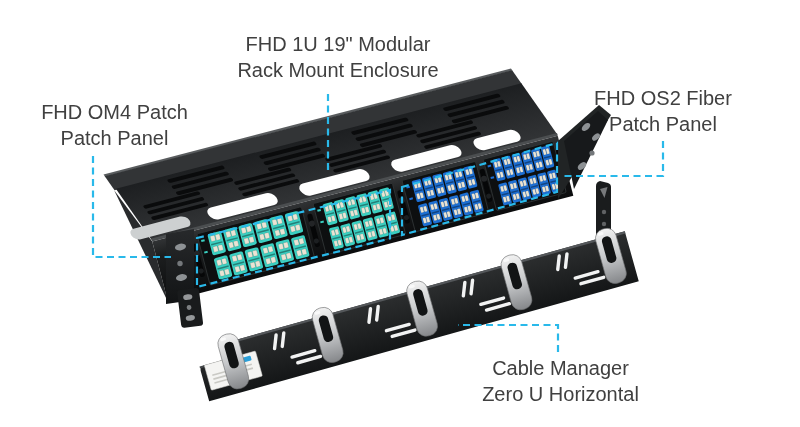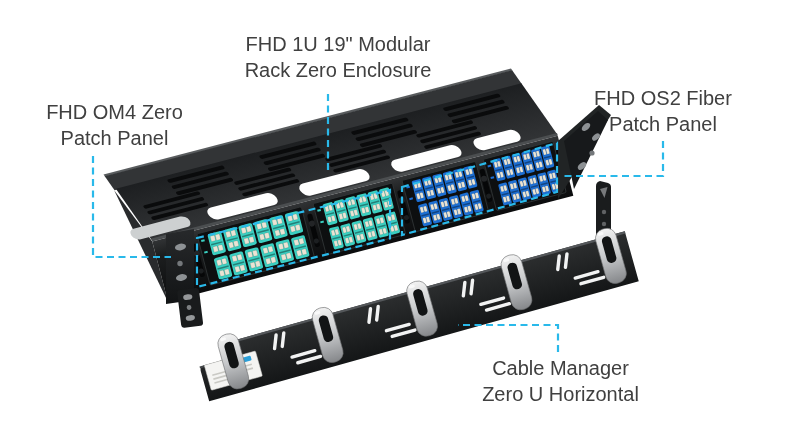--- a/index.html
+++ b/index.html
@@ -259,24 +259,24 @@
     <path d="M197,238 L390,190 L390,238.5 L197,287 Z"></path>
     <path d="M402,187 L557,143 L557,192 L402,235 Z"></path>
     <path d="M93,156 V257 H171"></path>
     <path d="M663,141 V176 H561"></path>
     <path d="M558,352 V325 H458"></path>
   </g>
 </svg>
 
 <div class="lbl" style="left:193px;top:31px;width:290px;">
   <span>FHD 1U 19" Modular</span>
-  <span>Rack Zero Enclosure</span>
+  <span>Rack Mount Enclosure</span>
 </div>
 <div class="lbl" style="left:2px;top:99px;width:225px;">
-  <span>FHD OM4 Zero</span>
+  <span>FHD OM4 Patch</span>
   <span>Patch Panel</span>
 </div>
 <div class="lbl" style="left:550px;top:85px;width:226px;">
   <span>FHD OS2 Fiber</span>
   <span>Patch Panel</span>
 </div>
 <div class="lbl" style="left:448px;top:355px;width:225px;">
   <span>Cable Manager</span>
   <span>Zero U Horizontal</span>
 </div>

